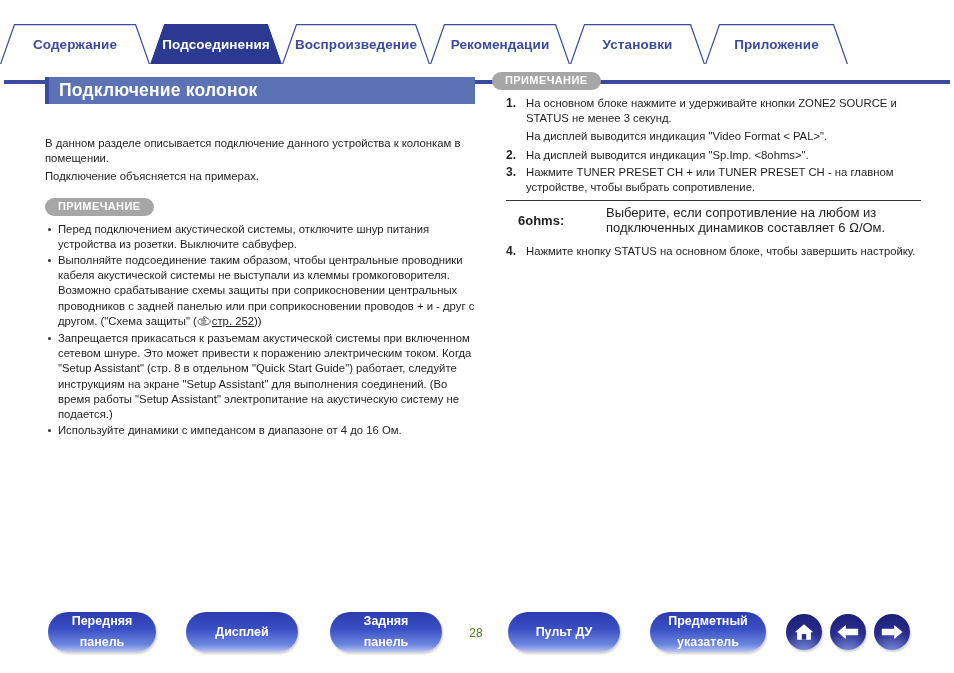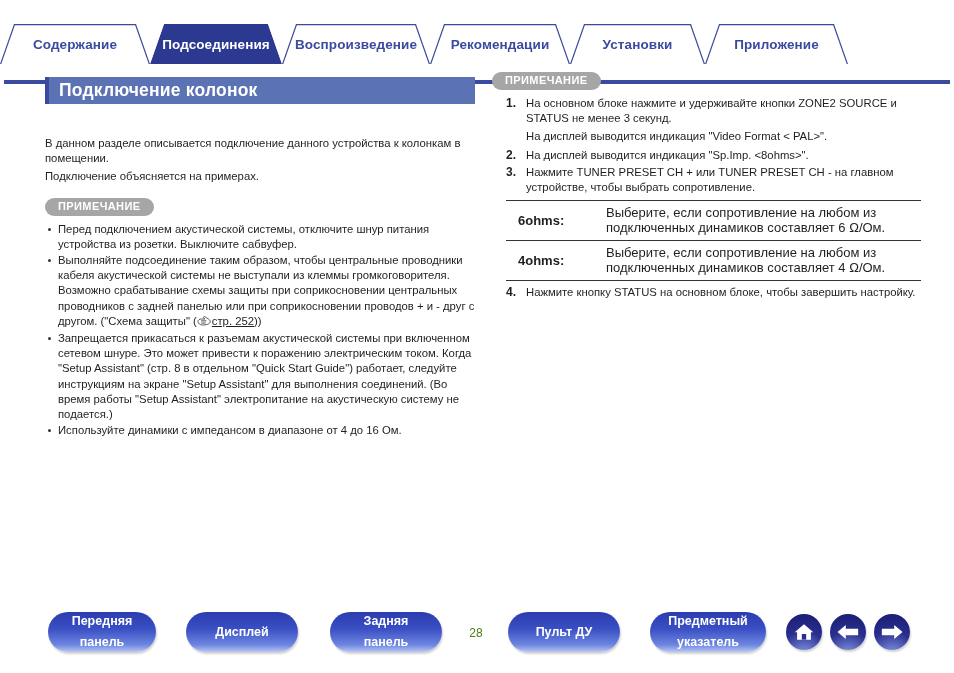--- a/index.html
+++ b/index.html
@@ -367,24 +367,20 @@
       <span>Нажмите TUNER PRESET CH + или TUNER PRESET CH - на главном устройстве, чтобы выбрать сопротивление.</span>
     </li>
   </ol>
 
   <table class="imp">
     <tbody>
       <tr>
         <td class="key">6ohms:</td>
         <td class="val">Выберите, если сопротивление на любом из подключенных динамиков составляет 6 Ω/Ом.</td>
       </tr>
-      <tr>
-        <td class="key">4ohms:</td>
-        <td class="val">Выберите, если сопротивление на любом из подключенных динамиков составляет 4 Ω/Ом.</td>
-      </tr>
     </tbody>
   </table>
 
   <ol class="steps" style="margin-top:2px">
     <li>
       <span class="num">4.</span>
       <span>Нажмите кнопку STATUS на основном блоке, чтобы завершить настройку.</span>
     </li>
   </ol>
 </div>

